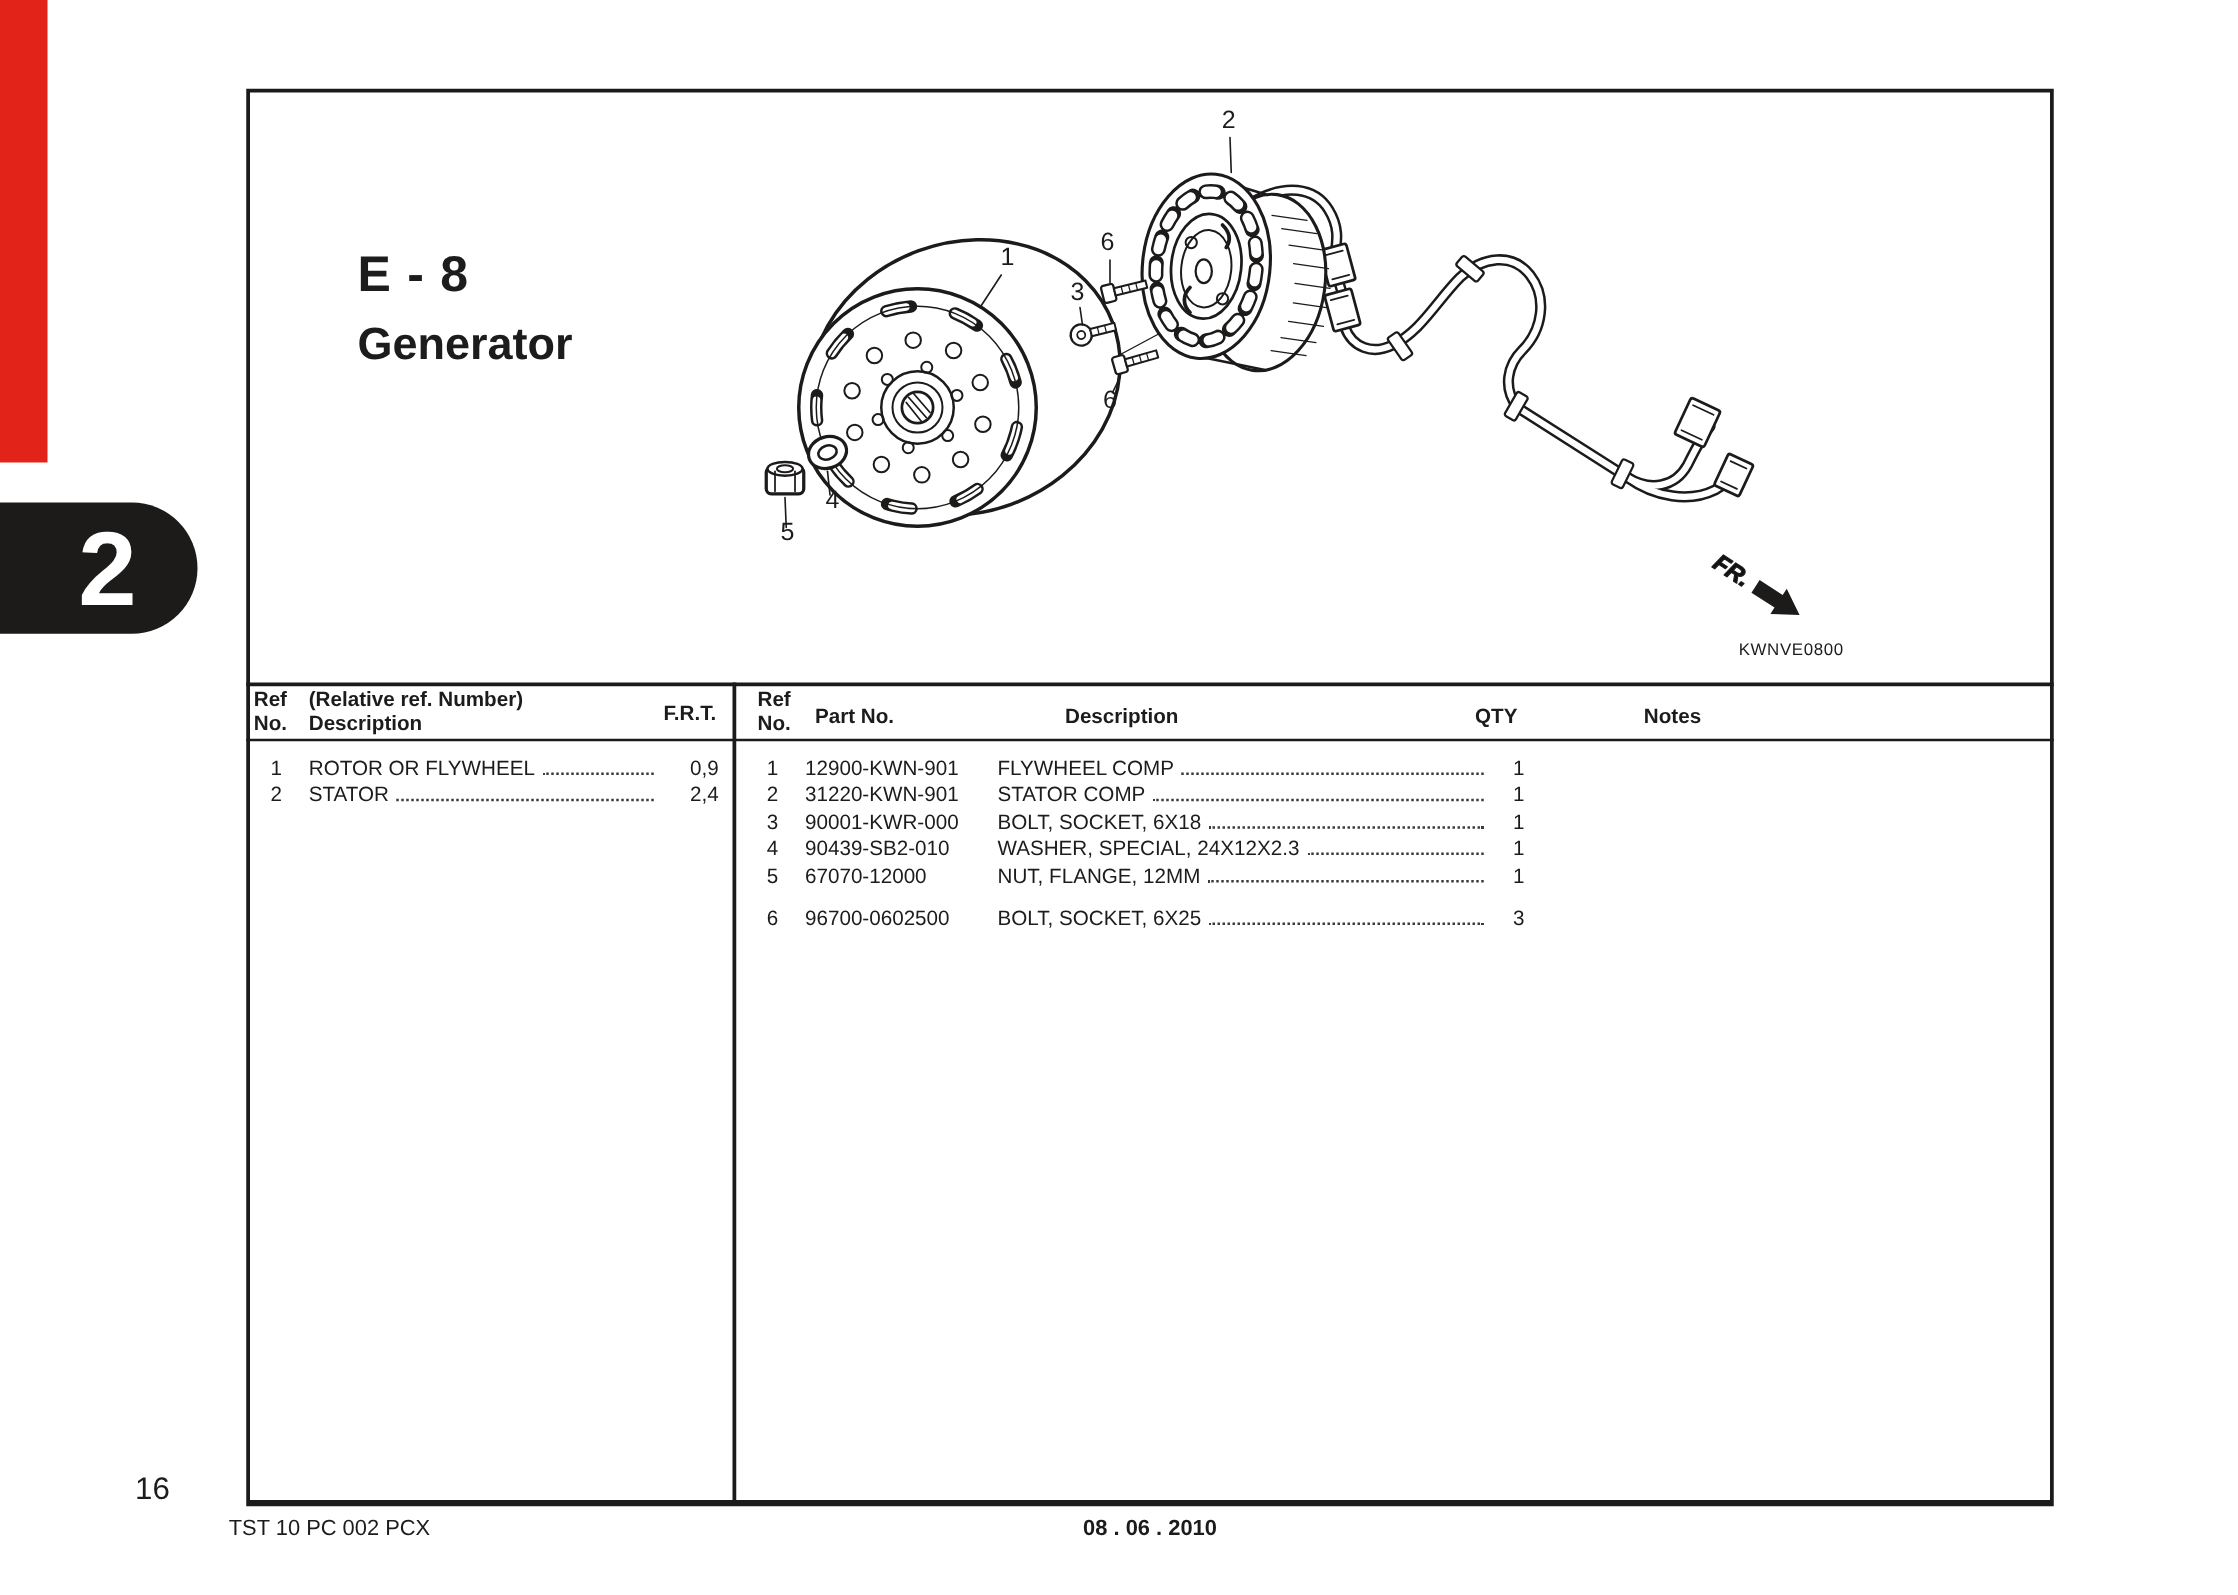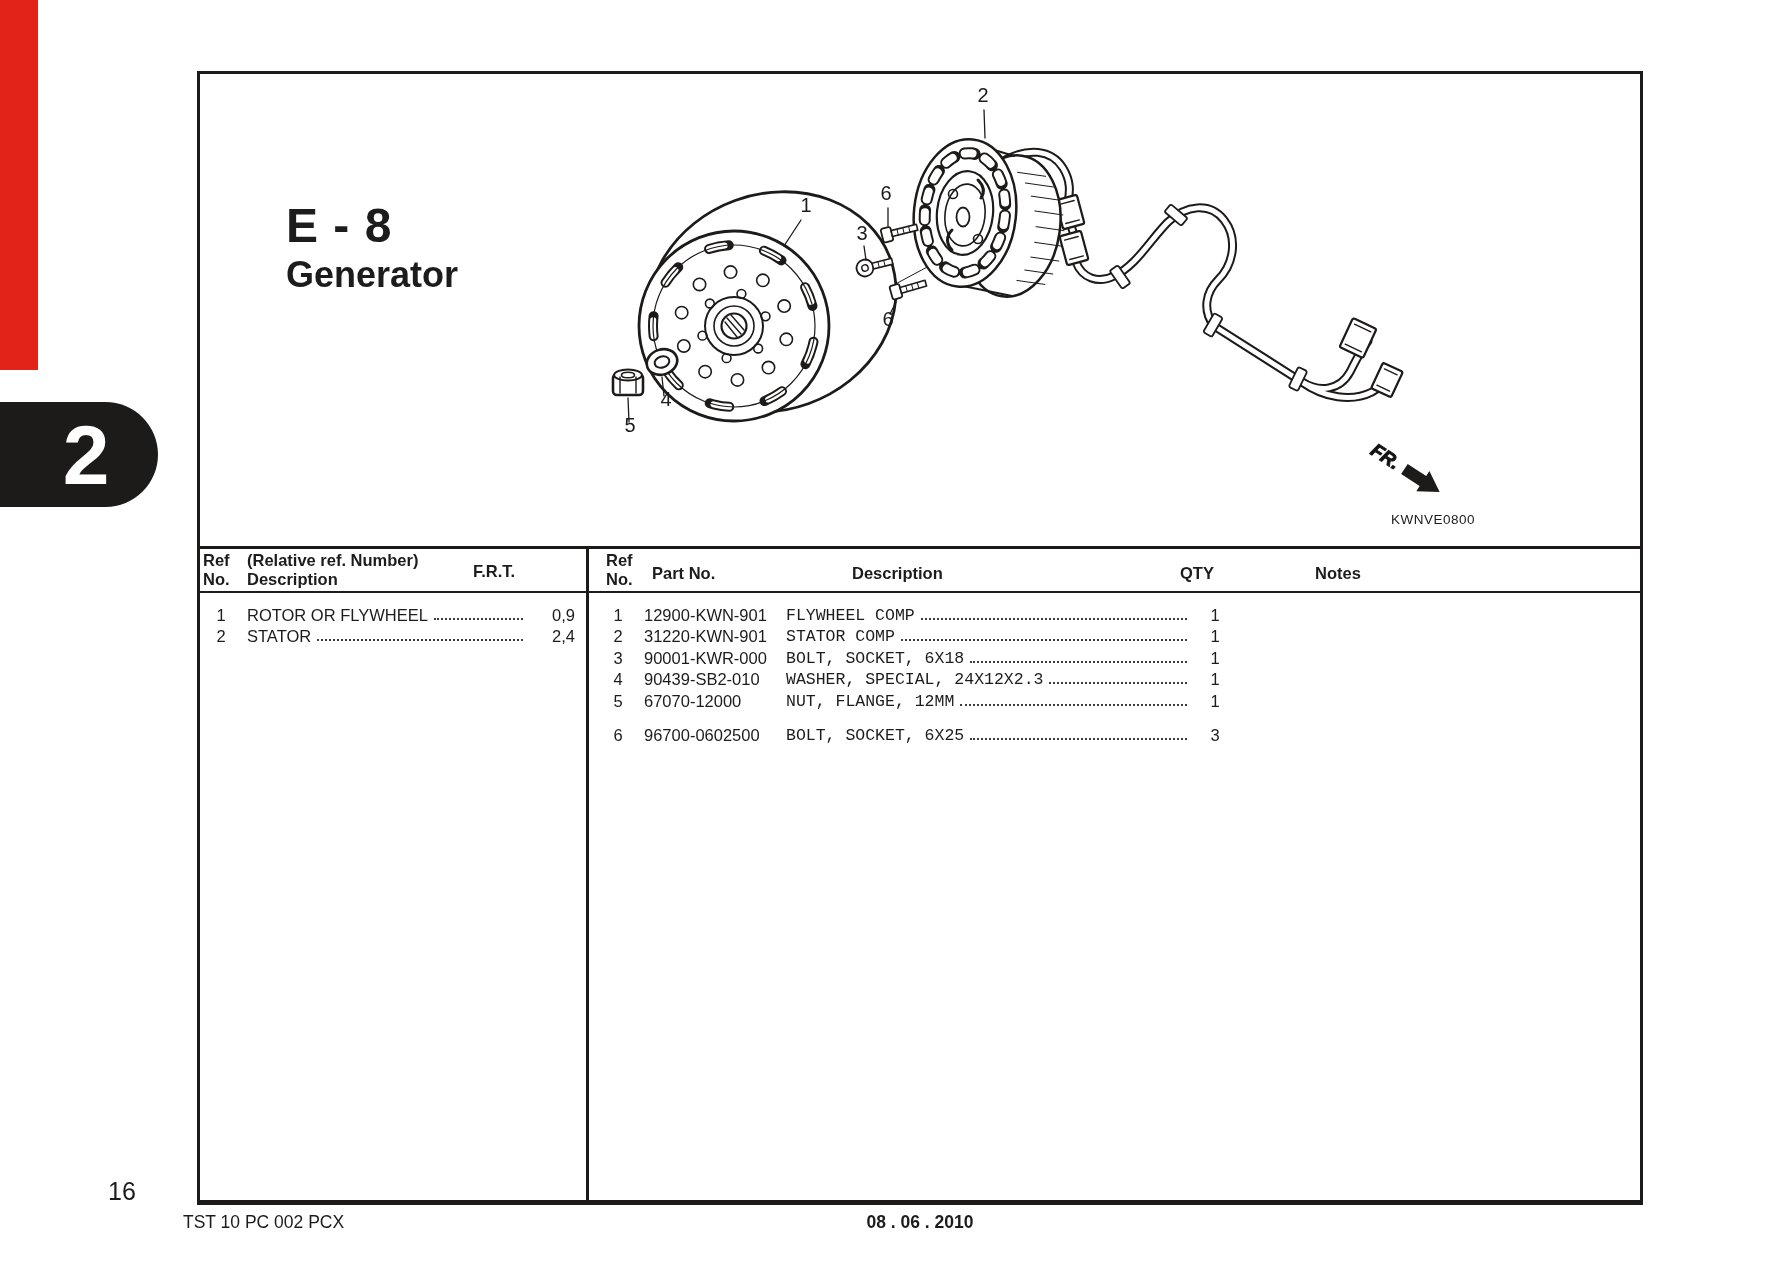--- a/index.html
+++ b/index.html
@@ -13,48 +13,48 @@
     position:absolute;left:0;top:402px;width:158px;height:105px;background:#1d1b1a;
     border-radius:0 53px 53px 0;display:flex;align-items:center;justify-content:center;
     padding-left:14px;box-sizing:border-box;
   }
   .section-tab span{color:#fff;font-size:84px;font-weight:bold;line-height:1;}
   
   .frame{
     position:absolute;left:197px;top:71px;width:1446px;height:1134px;box-sizing:border-box;
     border:3px solid #1d1b1a;border-bottom-width:5px;
   }
-  .code-title{position:absolute;left:286px;top:198px;font-size:48px;font-weight:bold;letter-spacing:1px;}
+  .code-title{position:absolute;left:286px;top:198px;font-size:40px;font-weight:bold;letter-spacing:1px;}
   .name-title{position:absolute;left:286px;top:254px;font-size:36px;font-weight:bold;}
   .diagram-svg{position:absolute;left:197px;top:71px;}
   .image-code{position:absolute;left:1275px;top:512px;width:200px;text-align:right;font-size:13.5px;letter-spacing:.5px;}
   
   .hline-top{position:absolute;left:197px;top:546px;width:1446px;height:3px;background:#1d1b1a;}
   .hline-bot{position:absolute;left:197px;top:591px;width:1446px;height:2px;background:#1d1b1a;}
   .vdivider{position:absolute;left:586px;top:546px;width:3px;height:656px;background:#1d1b1a;}
   .hdr{position:absolute;font-size:16.5px;font-weight:bold;line-height:19px;white-space:nowrap;}
   .hdr-ref-l{left:203px;top:551px;}
   .hdr-desc-l{left:247px;top:551px;}
-  .hdr-frt{left:473px;top:562px;width:100px;}
+  .hdr-frt{left:473px;top:562px;width:100px;text-align:right;}
   .hdr-ref-r{left:606px;top:551px;}
   .hdr-part{left:652px;top:564px;}
   .hdr-desc-r{left:852px;top:564px;}
   .hdr-qty{left:1180px;top:564px;width:70px;text-align:left;}
   .hdr-notes{left:1288px;top:564px;width:100px;text-align:center;}
   
   .rows{position:absolute;font-size:16.5px;}
   .rows-left{left:205px;top:603px;width:370px;}
   .rows-right{left:600px;top:603px;width:637px;}
   .prow{display:flex;align-items:flex-end;height:21.5px;white-space:nowrap;}
   .prow.gap{margin-top:13px;}
   .c-ref{width:32px;text-align:center;flex:none;}
   .rows-right .c-ref{width:36px;}
   .c-part{width:140px;margin-left:8px;flex:none;}
   .c-desc{margin-left:10px;flex:none;}
-  .rows-right .c-desc{margin-left:2px;font-family:Liberation Mono, monospace;}
+  .rows-right .c-desc{margin-left:14px;}
   .leader{flex:1;border-bottom:2px dotted #3c3c3c;margin:0 6px 5px 6px;min-width:8px;}
   .c-frt{width:46px;text-align:right;flex:none;}
   .c-qty{width:44px;text-align:center;flex:none;}
   
   .page-num{position:absolute;left:108px;top:1177px;font-size:25px;}
   .footer-code{position:absolute;left:183px;top:1212px;font-size:17.5px;font-weight:normal;}
   .footer-date{position:absolute;left:800px;top:1212px;width:240px;text-align:center;font-size:17.5px;font-weight:bold;}
   svg text.callout{font-family:"Liberation Sans","DejaVu Sans",sans-serif;font-size:20px;fill:#1c1c1c;}
   svg text.fr{font-family:"Liberation Sans","DejaVu Sans",sans-serif;font-size:19px;font-weight:bold;font-style:italic;fill:#111;}
 </style>

